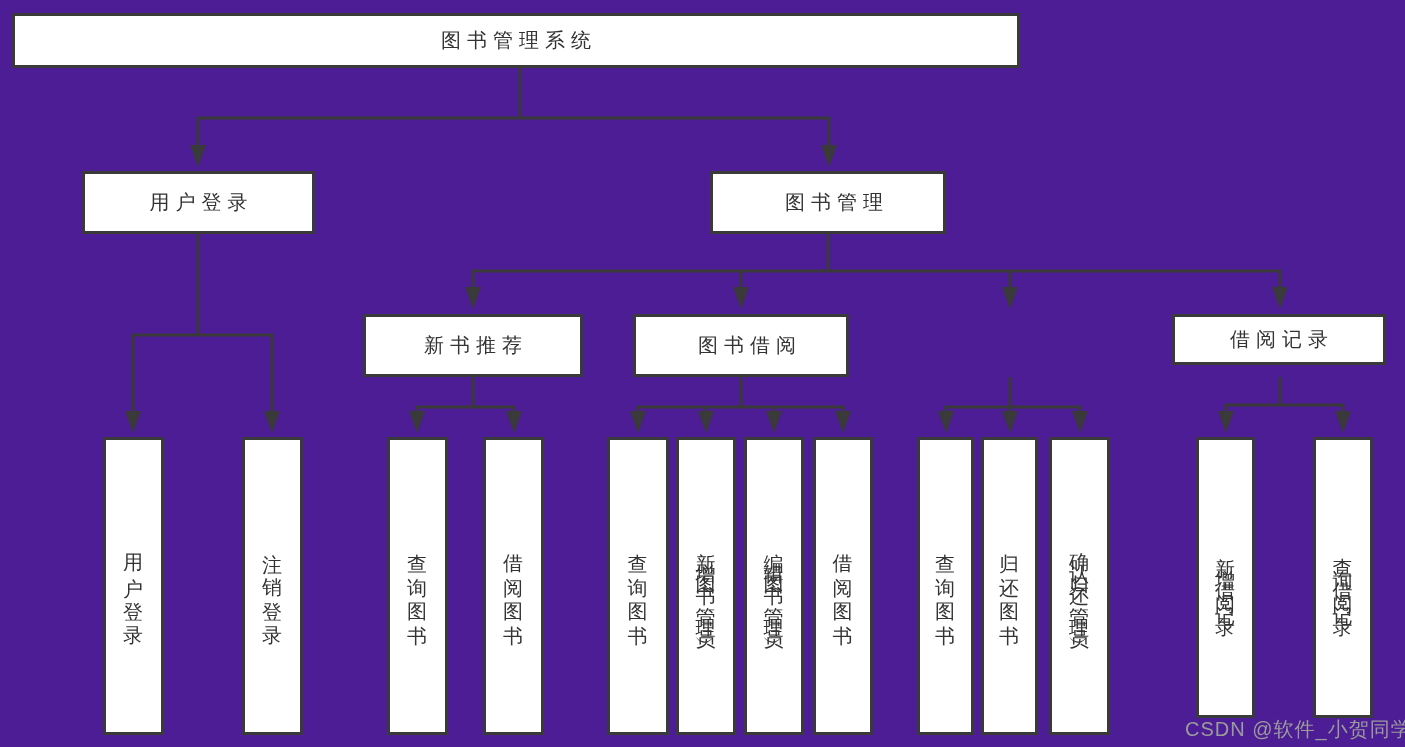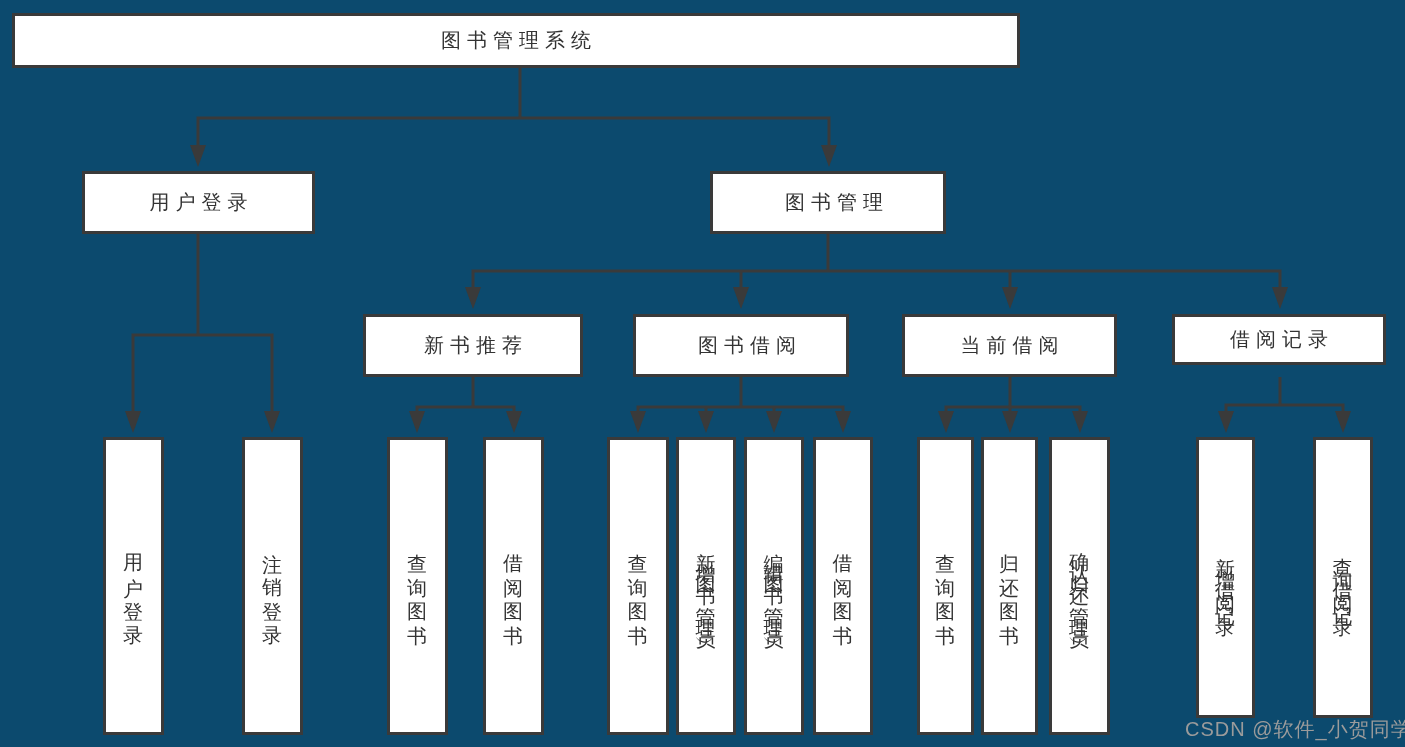--- a/index.html
+++ b/index.html
@@ -4,21 +4,21 @@
 <style>
   :root{
     --line:#3a3a3a;
     --text:#333333;
     --wm:#9b9b9b;
   }
   html,body{margin:0;padding:0;background:#ffffff;}
   .canvas{
     position:relative;
     width:1405px;height:747px;
-    background:#0c4a6e;
+    background:#4c1d95;
     font-family:"Liberation Sans","DejaVu Sans",sans-serif;
     overflow:hidden;
   }
   svg.wires{position:absolute;left:0;top:0;width:1405px;height:747px;}
   svg.wires path{stroke:var(--line);stroke-width:3;fill:none;}
   svg.wires polygon{fill:var(--line);stroke:none;}
   .box{
     position:absolute;
     box-sizing:border-box;
     border:3px solid var(--line);
@@ -110,21 +110,20 @@
     </g>
   </svg>
 
   <div class="box hbox" style="left:12px;top:13px;width:1008px;height:55px;">图书管理系统</div>
 
   <div class="box hbox" style="left:82px;top:171px;width:233px;height:63px;">用户登录</div>
   <div class="box hbox" style="left:710px;top:171px;width:236px;height:63px;padding-left:12px;">图书管理</div>
 
   <div class="box hbox" style="left:363px;top:314px;width:220px;height:63px;text-align:right;">新书推荐</div>
   <div class="box hbox" style="left:633px;top:314px;width:216px;height:63px;padding-left:12px;">图书借阅</div>
-  <div class="box hbox" style="left:902px;top:314px;width:215px;height:63px;">当前借阅</div>
   <div class="box hbox" style="left:1172px;top:314px;width:214px;height:51px;">借阅记录</div>
 
   <div class="box vbox" style="left:103px;top:437px;width:61px;height:298px;">
     <span class="vt s4">用户登录</span>
   </div>
   <div class="box vbox" style="left:242px;top:437px;width:61px;height:298px;">
     <span class="vt s4">注销登录</span>
   </div>
 
   <div class="box vbox" style="left:387px;top:437px;width:61px;height:298px;">

